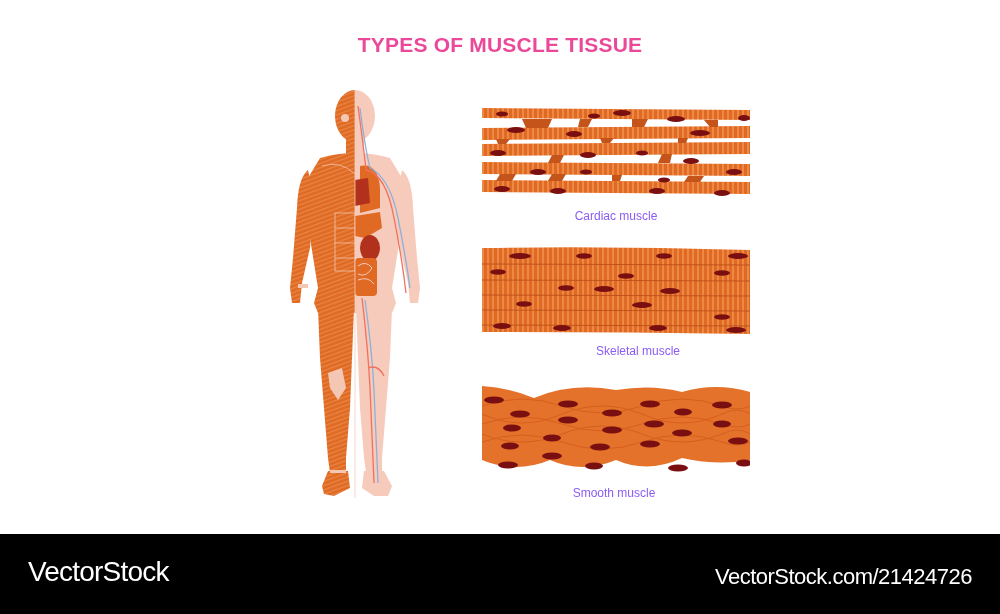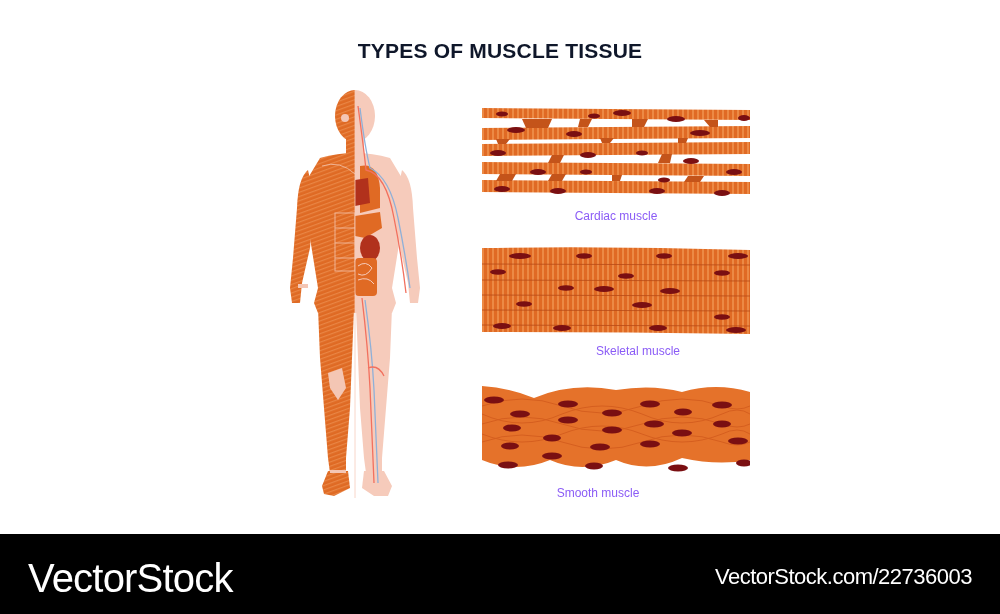--- a/index.html
+++ b/index.html
@@ -1,34 +1,34 @@
 <!DOCTYPE html>
 <html><head>
 <meta charset="utf-8">
 <style>
   * { margin:0; padding:0; box-sizing:border-box; }
   html, body { width:1000px; height:614px; background:#ffffff; overflow:hidden; }
   body { position:relative; font-family:"Liberation Sans", sans-serif; }
   .title {
-    position:absolute; left:0; top:39px; width:1000px; text-align:center;
+    position:absolute; left:0; top:33px; width:1000px; text-align:center;
     font-family:"Liberation Sans", sans-serif; font-weight:700; font-size:21px;
-    color:#0f172a; letter-spacing:0.2px;
+    color:#ec4899; letter-spacing:0.2px;
   }
   .figure { position:absolute; left:280px; top:88px; width:150px; height:415px; }
   .tissue { position:absolute; left:482px; width:268px; }
   .tissue svg { display:block; }
   .label {
     position:absolute; width:268px; text-align:center; font-size:12px; color:#8b5cf6;
     font-family:"Liberation Sans", sans-serif;
   }
   .footer {
     position:absolute; left:0; top:534px; width:1000px; height:80px; background:#000;
   }
   .brand {
-    position:absolute; left:28px; top:22px; color:#fff; font-size:40px;
+    position:absolute; left:28px; top:22px; color:#fff; font-size:28px;
     font-family:"Liberation Sans", sans-serif; letter-spacing:-0.8px;
   }
   .url {
     position:absolute; right:28px; top:30px; color:#fff; font-size:22px;
     font-family:"Liberation Sans", sans-serif; letter-spacing:-0.5px;
   }
 </style>
 </head>
 <body>
 
@@ -223,18 +223,18 @@
       <ellipse cx="168" cy="60" rx="10" ry="3.5"></ellipse>
       <ellipse cx="256" cy="57" rx="10" ry="3.5"></ellipse>
       <ellipse cx="70" cy="72" rx="10" ry="3.5"></ellipse>
       <ellipse cx="26" cy="81" rx="10" ry="3.5"></ellipse>
       <ellipse cx="112" cy="82" rx="9" ry="3.5"></ellipse>
       <ellipse cx="196" cy="84" rx="10" ry="3.5"></ellipse>
       <ellipse cx="262" cy="79" rx="8" ry="3.5"></ellipse>
     </g>
   </svg>
 </div>
-<div class="label" style="left:464px; top:486px;">Smooth muscle</div>
+<div class="label" style="left:480px; top:486px;">Smooth muscle</div>
 
 <div class="footer">
   <div class="brand">VectorStock</div>
-  <div class="url">VectorStock.com/22736003</div>
+  <div class="url">VectorStock.com/21424726</div>
 </div>
 
 </body></html>

